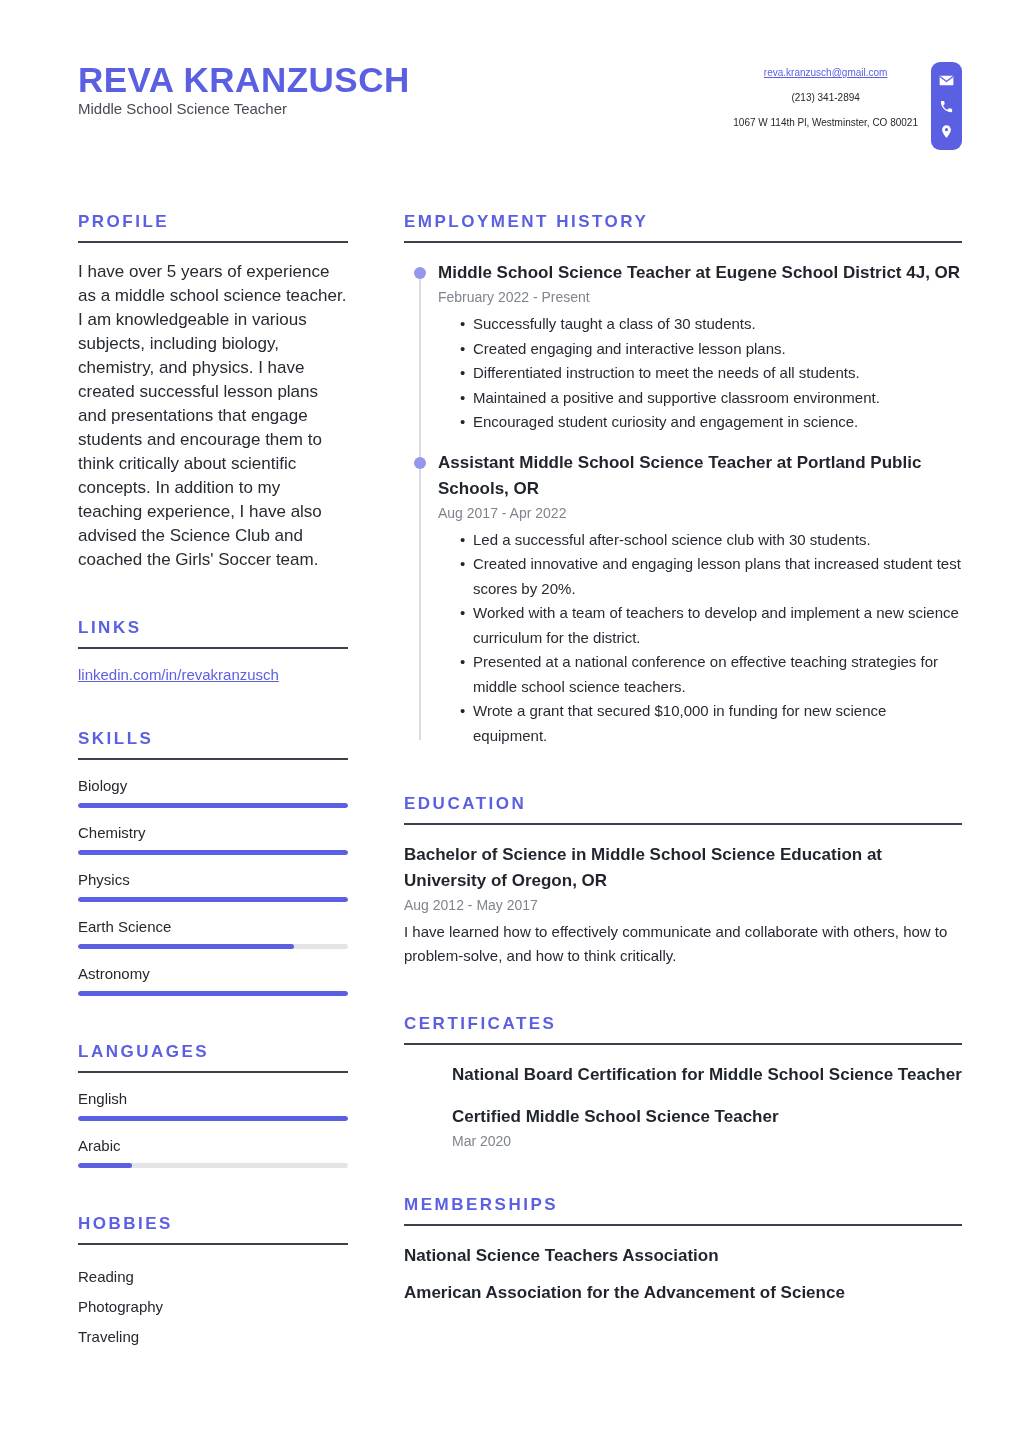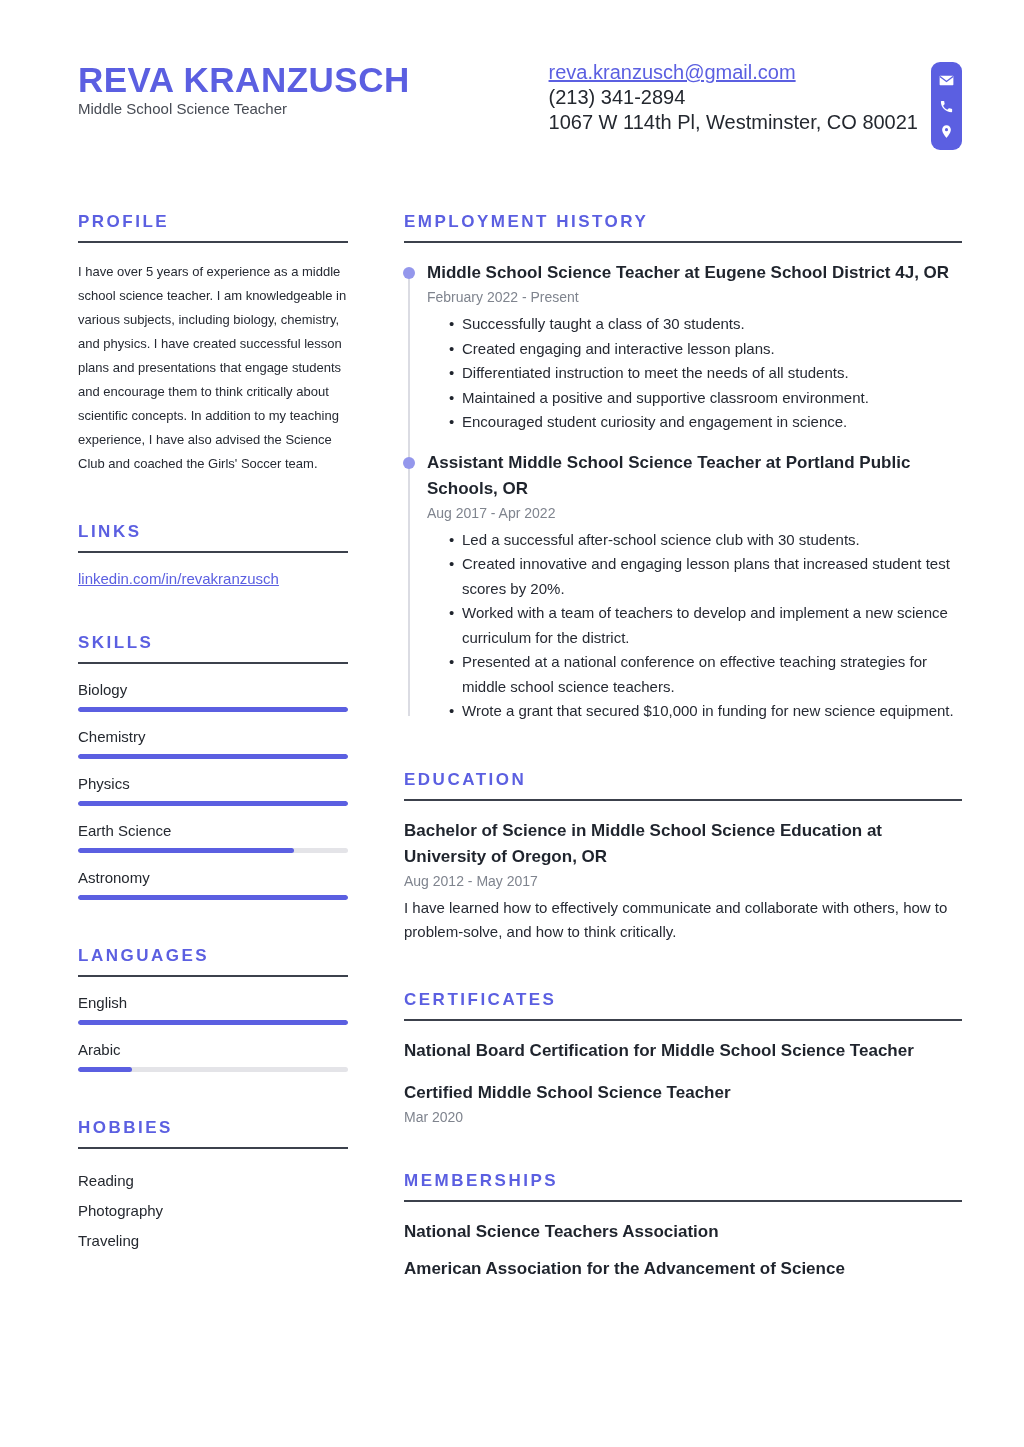--- a/index.html
+++ b/index.html
@@ -13,21 +13,21 @@
   .page { width: 1024px; height: 1447px; padding: 60px 62px 0 78px; background: #fff; }
 
   
   .header { display: flex; justify-content: space-between; align-items: flex-start; margin-bottom: 62px; }
   .name {
     font-size: 35px; font-weight: 700; color: #5b5fe1;
     letter-spacing: 0.5px; line-height: 40px;
   }
   .subtitle { font-size: 15px; color: #474b54; }
   .header-right { display: flex; align-items: flex-start; }
-  .contact-lines { text-align: left; font-size: 20px; line-height: 25px; color: #24282f; }
+  .contact-lines { text-align: center; font-size: 10px; line-height: 25px; color: #24282f; }
   .contact-lines a { color: #5b5fe1; text-decoration: underline; }
   .icon-rail {
     width: 31px; height: 88px; margin-left: 13px; margin-top: 2px;
     background: #5b5fe1; border-radius: 9px;
     display: flex; flex-direction: column; align-items: center; justify-content: space-evenly;
   }
   .icon-rail svg { width: 15px; height: 15px; display: block; }
 
   
   .columns { display: flex; }
@@ -36,52 +36,52 @@
 
   .section { margin-bottom: 46px; }
   .section-head {
     font-size: 17px; font-weight: 700; letter-spacing: 2.5px;
     color: #5b5fe1;
     border-bottom: 2px solid #3c414c;
     padding-bottom: 9px; margin-bottom: 17px;
   }
 
   
-  .profile-text { font-size: 13px; line-height: 24px; color: #262a33; }
+  .profile-text { font-size: 17px; line-height: 24px; color: #262a33; }
   .link-item { font-size: 15px; }
   .link-item a { color: #5b5fe1; text-decoration: underline; }
 
   .meter { margin-bottom: 16px; }
   .meter:last-child { margin-bottom: 0; }
   .meter-name { font-size: 15px; color: #24282f; margin-bottom: 9px; }
   .meter-track { height: 5px; background: #e4e4e8; border-radius: 3px; overflow: hidden; }
   .meter-fill { height: 100%; background: #5b5fe1; border-radius: 3px; }
 
   .hobby-item { font-size: 15px; line-height: 30px; color: #24282f; }
 
   
-  .jobs { position: relative; margin-left: 4px; }
+  .jobs { position: relative; margin-left: 15px; }
   .jobs::before {
     content: ""; position: absolute; left: 0; top: 8px; bottom: 8px;
     width: 2px; background: #dbdce3;
   }
   .job { position: relative; padding-left: 19px; margin-bottom: 15px; }
   .job:last-child { margin-bottom: 0; }
   .job-dot {
     position: absolute; left: -5px; top: 7px; width: 12px; height: 12px;
     border-radius: 50%; background: #9497ec;
   }
   .item-title { font-size: 17px; font-weight: 700; color: #1f242d; line-height: 26px; }
   .item-dates { font-size: 14px; color: #7f848e; margin-top: 3px; margin-bottom: 7px; }
   ul.bullets { list-style: none; padding-left: 35px; }
   ul.bullets li { font-size: 15px; line-height: 24.5px; color: #262a33; position: relative; }
   ul.bullets li::before { content: "\2022"; position: absolute; left: -13px; color: #1f242d; }
 
   .edu-desc { font-size: 15px; line-height: 24px; color: #262a33; margin-top: 4px; }
-  .cert { margin-bottom: 16px; }
+  .cert { margin-bottom: 16px; margin-left: 48px; }
   .cert:last-child { margin-bottom: 0; }
   .cert .item-dates { margin-bottom: 0; }
   .membership { margin-bottom: 11px; }
   .membership:last-child { margin-bottom: 0; }
 </style>
 </head>
 <body>
 
 <div class="page">
 

